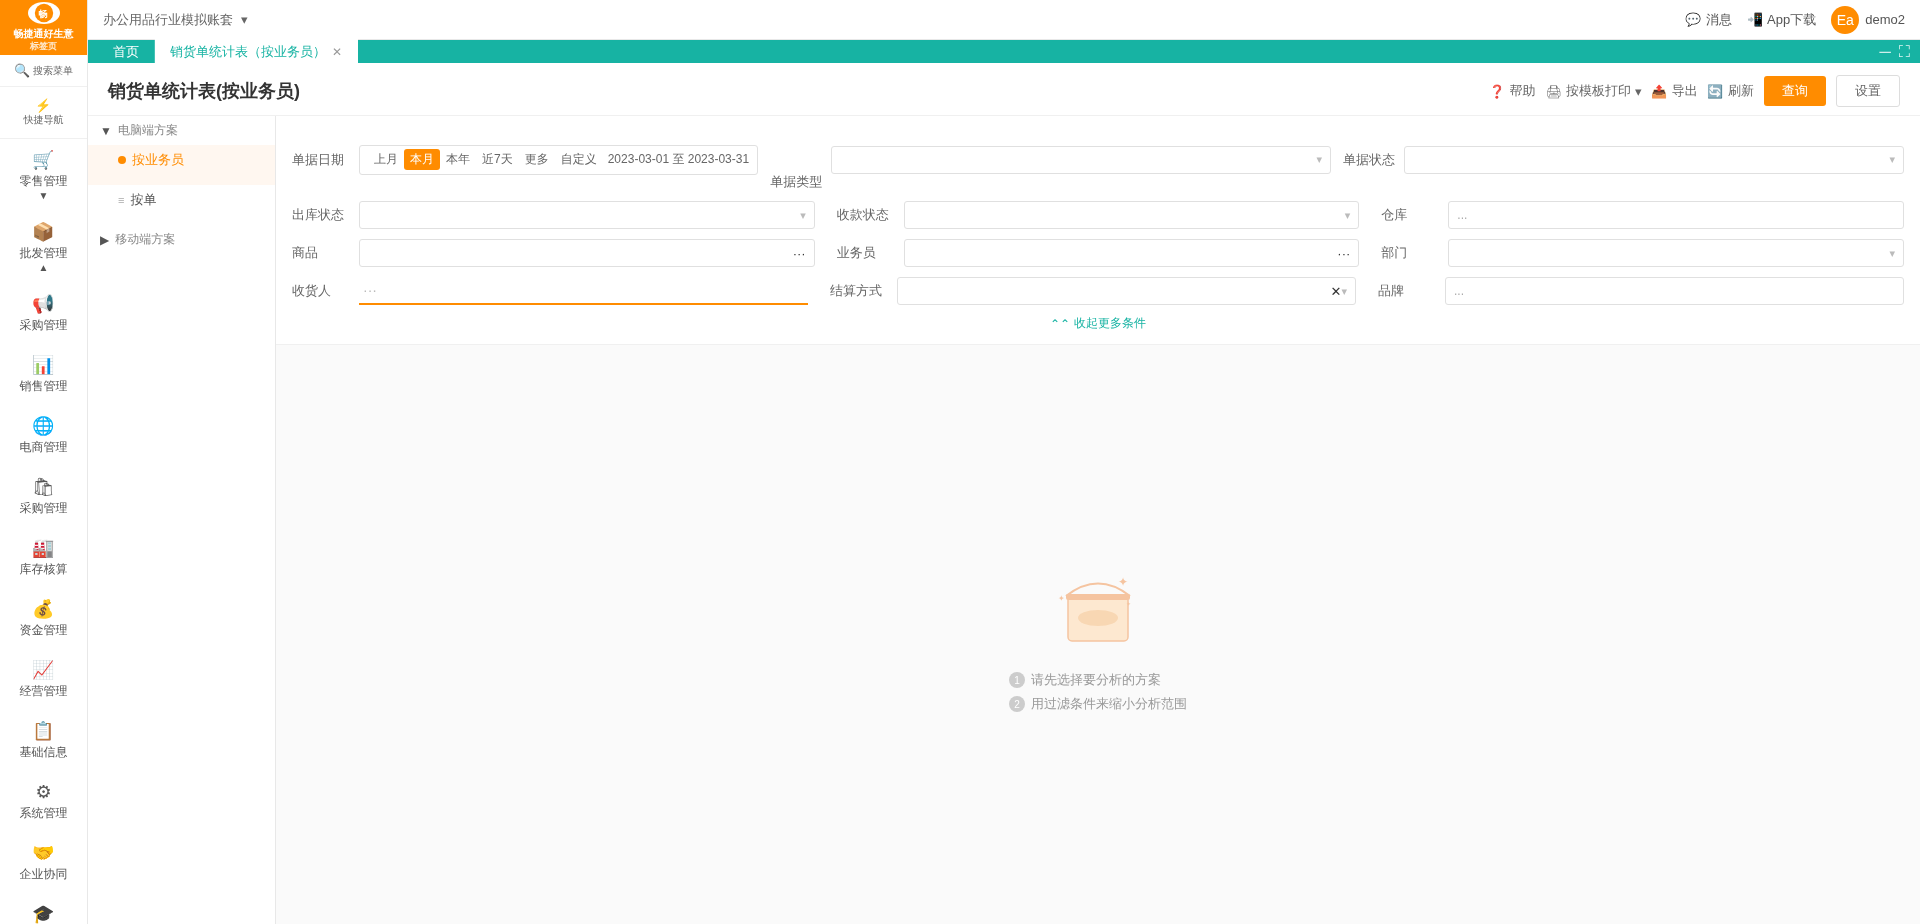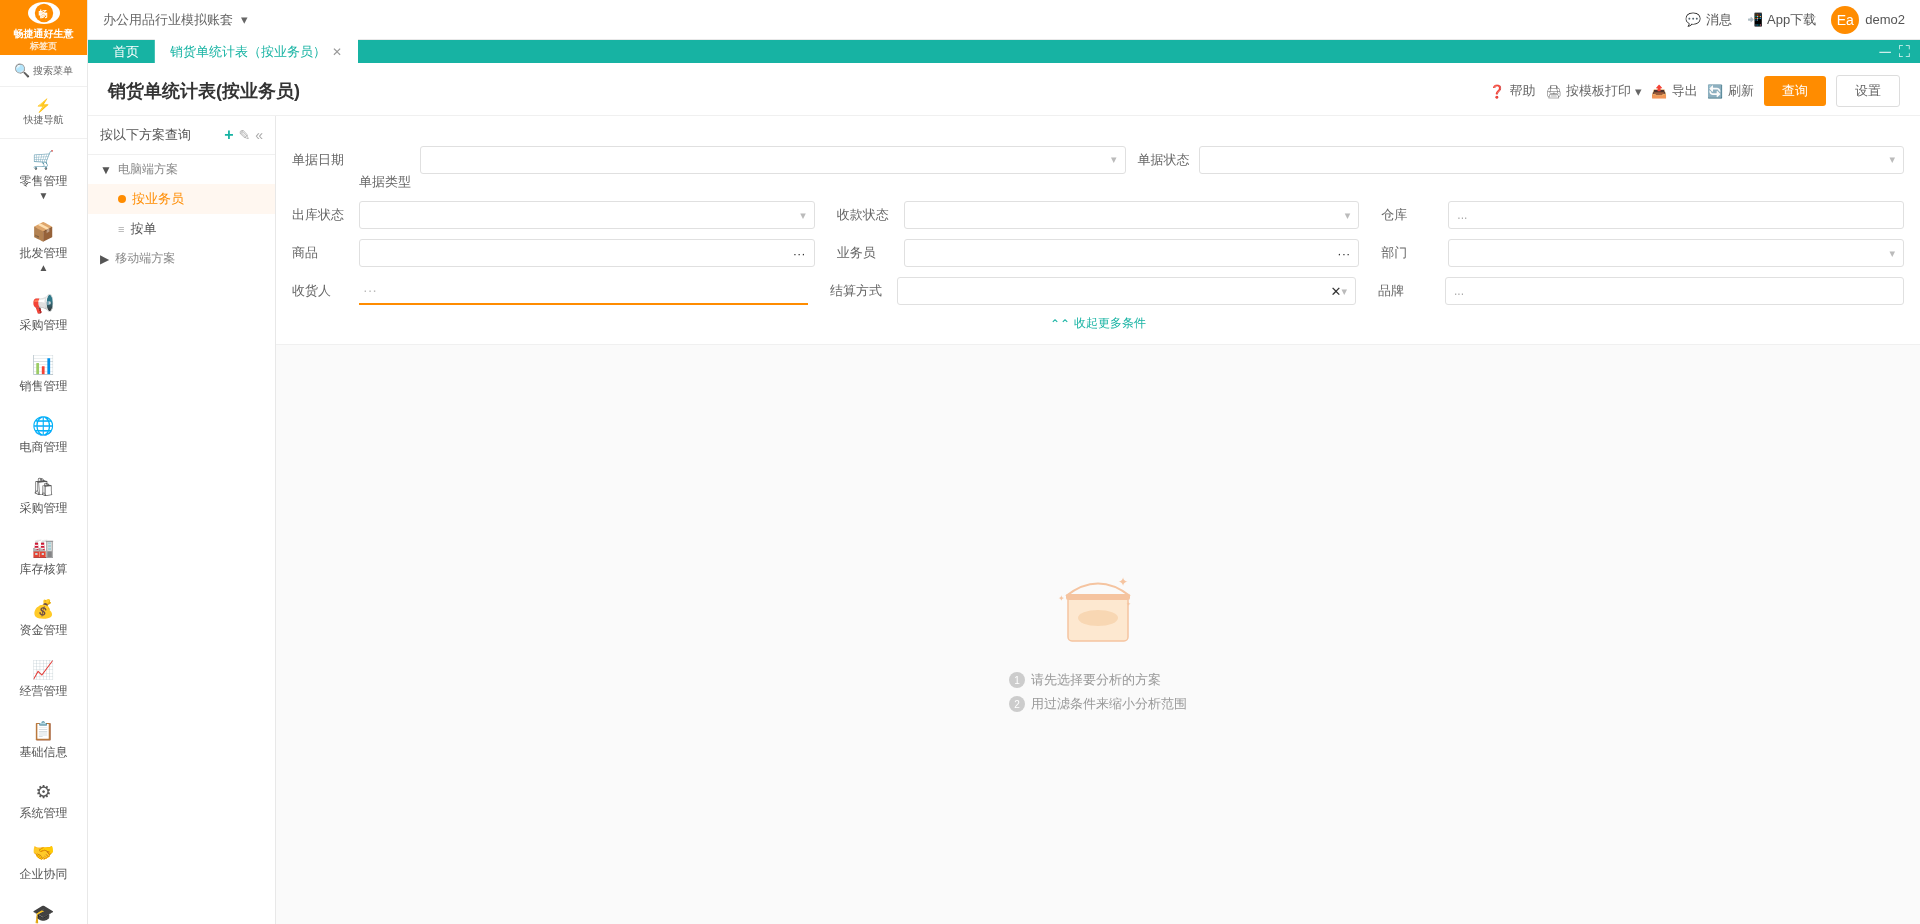--- a/index.html
+++ b/index.html
@@ -287,21 +287,21 @@
       cursor: pointer;
       font-size: 13px;
       color: #555;
     }
     .tree-item.section {
       font-size: 12px;
       color: #888;
       padding-left: 12px;
     }
     .tree-leaf {
-      padding: 6px 12px 6px 30px;
+      padding: 6px 12px 16px 30px;
       display: flex;
       align-items: center;
       gap: 6px;
       cursor: pointer;
       font-size: 13px;
       color: #555;
     }
     .tree-leaf.active {
       color: #ff8c00;
       background: #fff7f0;
@@ -613,28 +613,20 @@
           <span>刷新</span>
         </div>
         <button class="btn-primary">查询</button>
         <button class="btn-secondary">设置</button>
       </div>
     </div>
 
     <div class="body-area">
 
       <div class="left-panel">
-        <div class="left-panel-header">
-          <span>按以下方案查询</span>
-          <div class="left-panel-actions">
-            <span style="color:#17b3a3;font-size:16px;font-weight:bold;cursor:pointer;">+</span>
-            <span style="color:#aaa;font-size:14px;cursor:pointer;">✎</span>
-            <span style="color:#aaa;font-size:14px;cursor:pointer;">«</span>
-          </div>
-        </div>
         <div>
           <div class="tree-item section">
             <span style="color:#555;">▼</span>
             <span>电脑端方案</span>
           </div>
           <div class="tree-leaf active">
             <div class="leaf-dot"></div>
             <span>按业务员</span>
           </div>
           <div class="tree-leaf">
@@ -651,20 +643,31 @@
           </div>
         </div>
       </div>
 
       <div class="right-panel">
 
         <div class="filter-area">
 
           <div class="filter-row">
             <span class="filter-label">单据日期</span>
+            <div class="filter-field date-field">
+              <div class="date-tabs">
+                <span class="date-tab">上月</span>
+                <span class="date-tab active">本月</span>
+                <span class="date-tab">本年</span>
+                <span class="date-tab">近7天</span>
+                <span class="date-tab">更多</span>
+                <span class="date-tab">自定义</span>
+              </div>
+              <span class="date-range">2023-03-01 至 2023-03-31</span>
+            </div>
             <div style="flex:1;display:flex;align-items:center;gap:6px;">
               <span class="filter-label" style="min-width:55px;margin-top:45px;">单据类型</span>
               <div class="filter-select" style="flex:1;">
                 <span class="field-text"></span>
                 <span class="field-arrow">▾</span>
               </div>
             </div>
             <div style="flex:1;display:flex;align-items:center;gap:6px;">
               <span class="filter-label" style="min-width:55px;">单据状态</span>
               <div class="filter-select" style="flex:1;">

